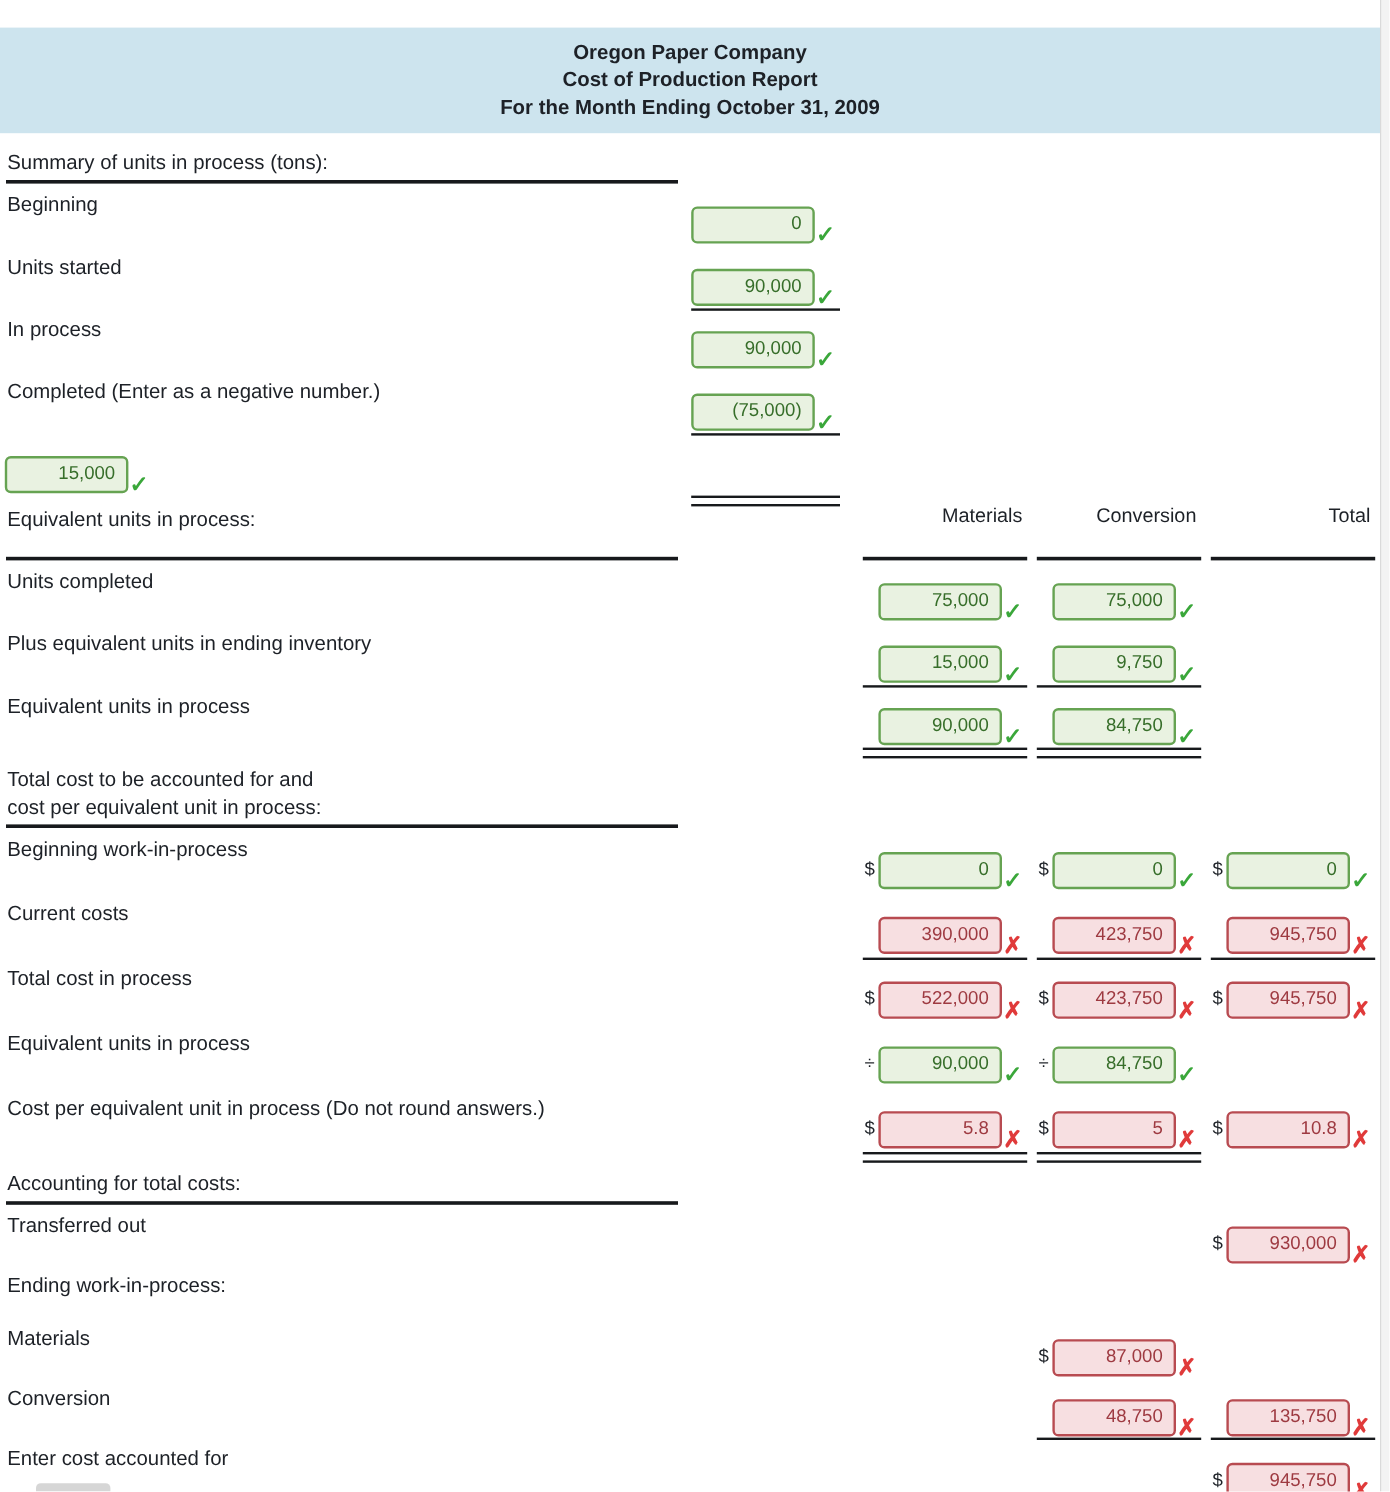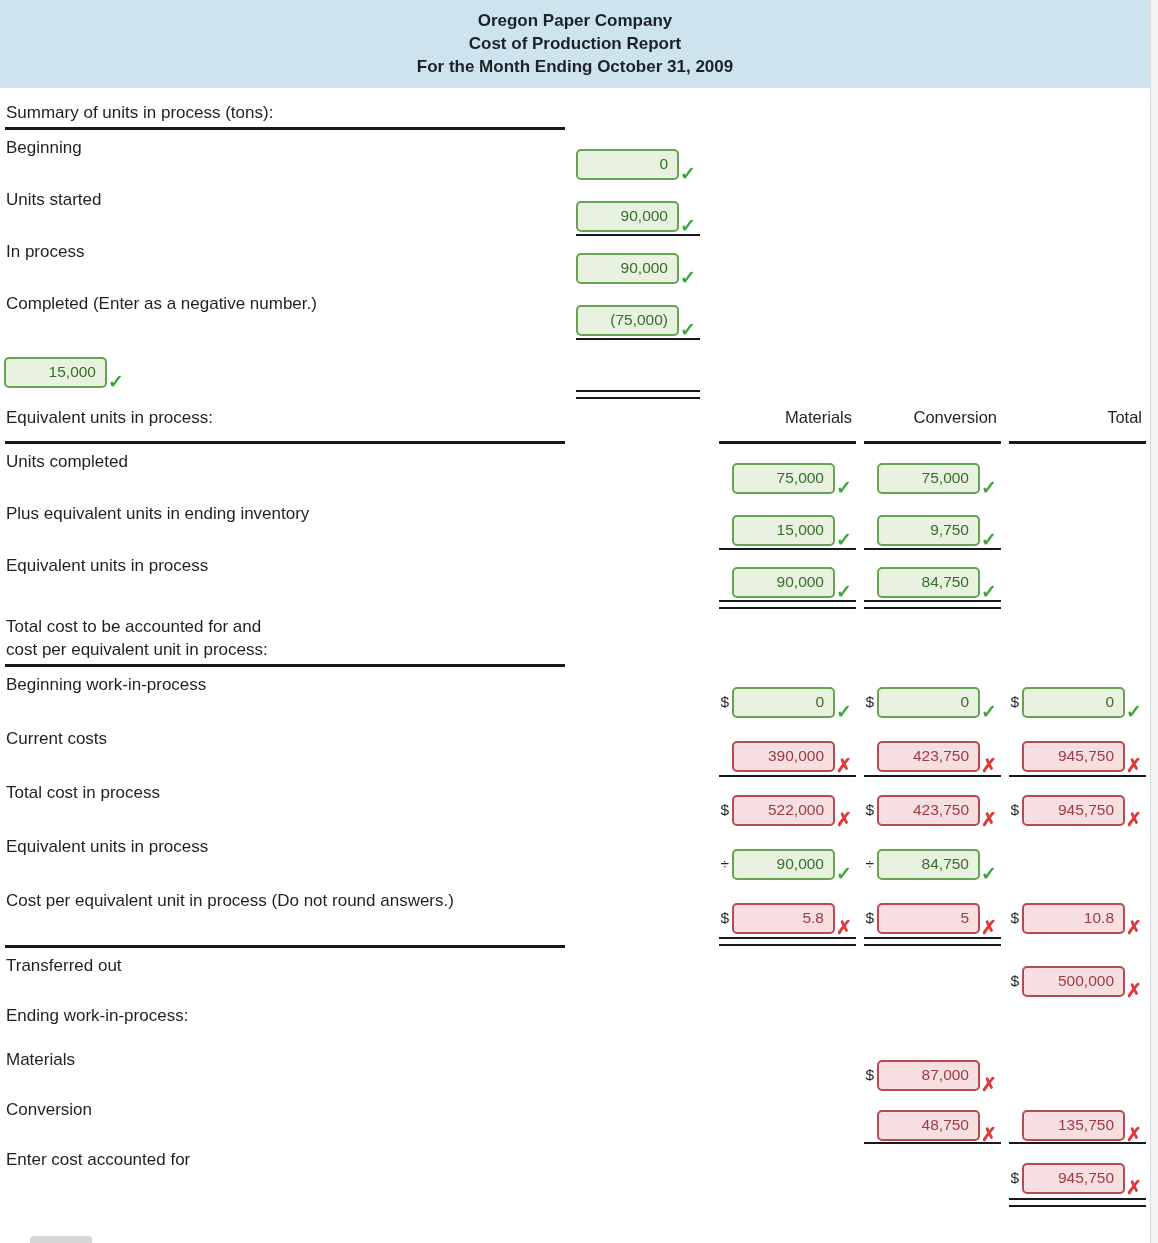--- a/index.html
+++ b/index.html
@@ -7,42 +7,42 @@
   body{
     height:1243px;background:#ffffff;color:#1d2127;
     font-family:"Liberation Sans",sans-serif;font-size:17px;
     position:relative;overflow:hidden;
   }
   .edge{position:absolute;top:0;right:0;width:8px;height:100%;
     background:#f3f3f3;border-left:1px solid #dadada}
   .partial{position:absolute;left:30px;bottom:0;width:62px;height:7px;
     background:#d6d6d6;border-radius:4px 4px 0 0}
 
-  .report-header{margin:0 8px 0 0;background:var(--header-bg,#cde4ee);
+  .report-header{margin:23px 8px 0 0;background:var(--header-bg,#cde4ee);
     text-align:center;padding:9px 0 10px}
   .report-header div{font-weight:bold;font-size:17px;line-height:23px}
 
   .content{padding-right:8px}
   .hd{margin-top:13px}
   .heading{padding-left:6px;line-height:23px}
 
   .row{display:flex;height:52px}
   .row.h44{height:44px}
   .row.h54{height:54px}
   .row.h50{height:50px}
   .row.h56{height:56px}
   .lbl{flex:1 1 auto;padding-left:6px}
   .fill{flex:1 1 auto}
   b{font-weight:normal}
 
   .cell{width:145px;flex:0 0 auto;display:flex;align-items:center;
     justify-content:flex-end;padding-right:4px}
   .cell.s1{width:132px}
   .sp{width:446px;flex:0 0 auto}
-  .colhead{height:40px;align-items:center;padding-bottom:2px}
+  .colhead{height:40px;align-items:flex-start;padding-bottom:2px}
   .colname{font-size:16.5px;padding-right:8px}
 
   .box{width:103px;height:31px;border:2px solid;border-radius:5px;
     display:flex;align-items:center;justify-content:flex-end;
     padding-right:9px;font-size:15.5px;flex:0 0 auto}
   .ok .box{background:var(--correct-bg,#e9f2e1);border-color:var(--correct-border,#66a352);
     color:var(--correct-text,#376e2a)}
   .bad .box{background:var(--incorrect-bg,#f7dfe1);border-color:var(--incorrect-border,#b84b51);
     color:var(--incorrect-text,#9e3a41)}
   .mark{flex:0 0 auto;width:20px;text-align:left;font-weight:bold;font-size:19px;
@@ -336,31 +336,34 @@
     <div class="fill"></div>
     <div class="rl">
         <div class="lndbl"></div>
       </div>
     <div class="rl">
         <div class="lndbl"></div>
       </div>
     <div class="rl"></div>
   </div>
 
+  <div class="hd">
+    <div class="heading">Accounting for total costs:</div>
+  </div>
   <div class="rulerow take">
     <div class="hline"></div>
   </div>
 
   <div class="row h50">
     <div class="lbl">Transferred out</div>
     <div class="cell"></div>
     <div class="cell"></div>
     <div class="cell bad">
       <span class="prefix">$</span>
-      <div class="box">500,000</div>
+      <div class="box">930,000</div>
       <span class="mark">✗</span>
     </div>
   </div>
 
   <div class="row h44">
     <div class="lbl">Ending work-in-process:</div>
   </div>
 
   <div class="row h50">
     <div class="lbl">Materials</div>

